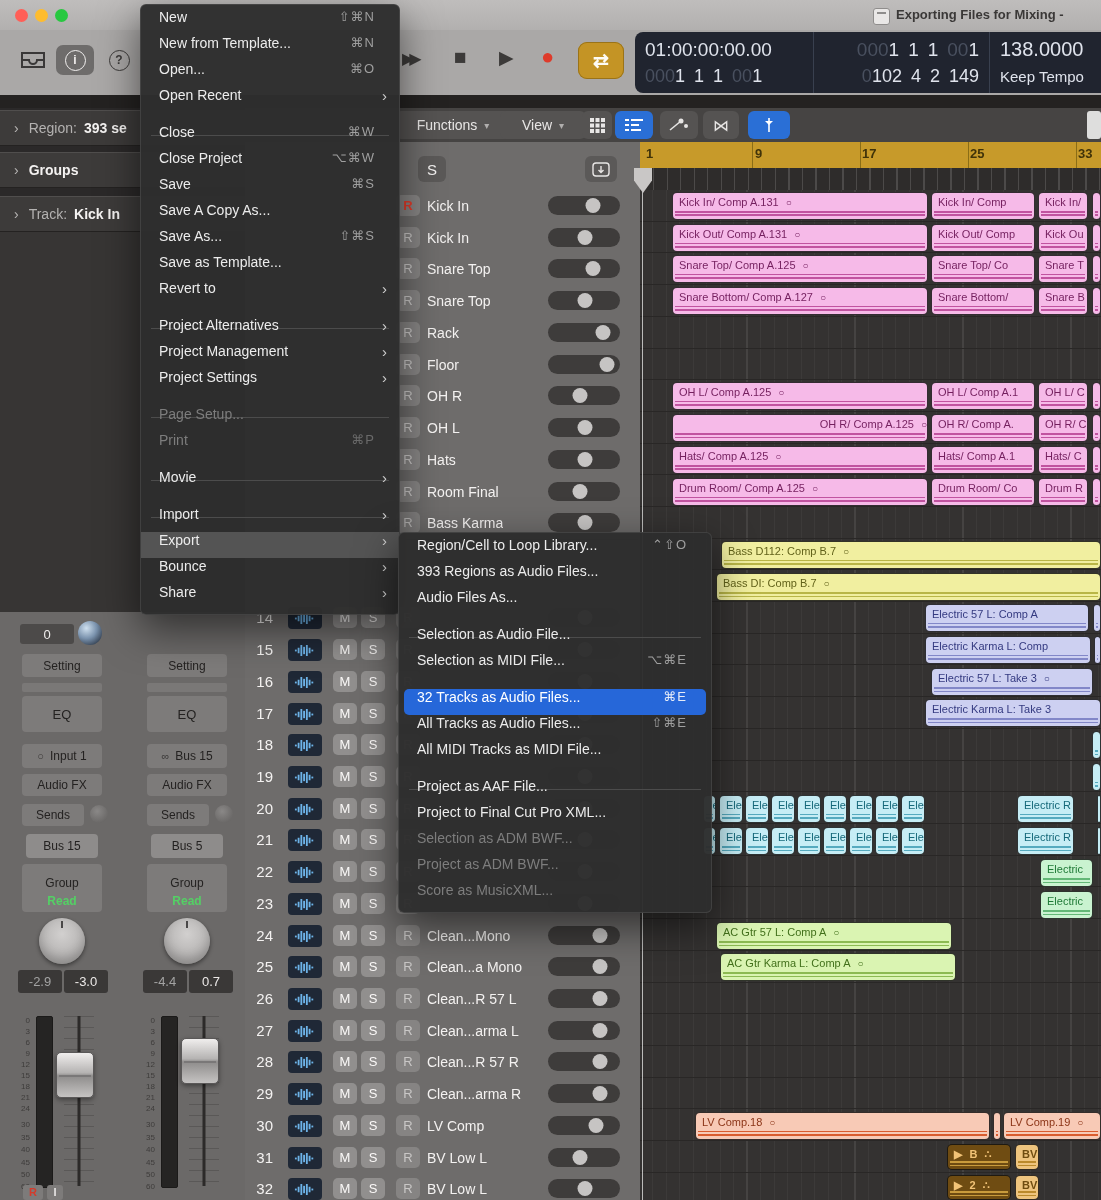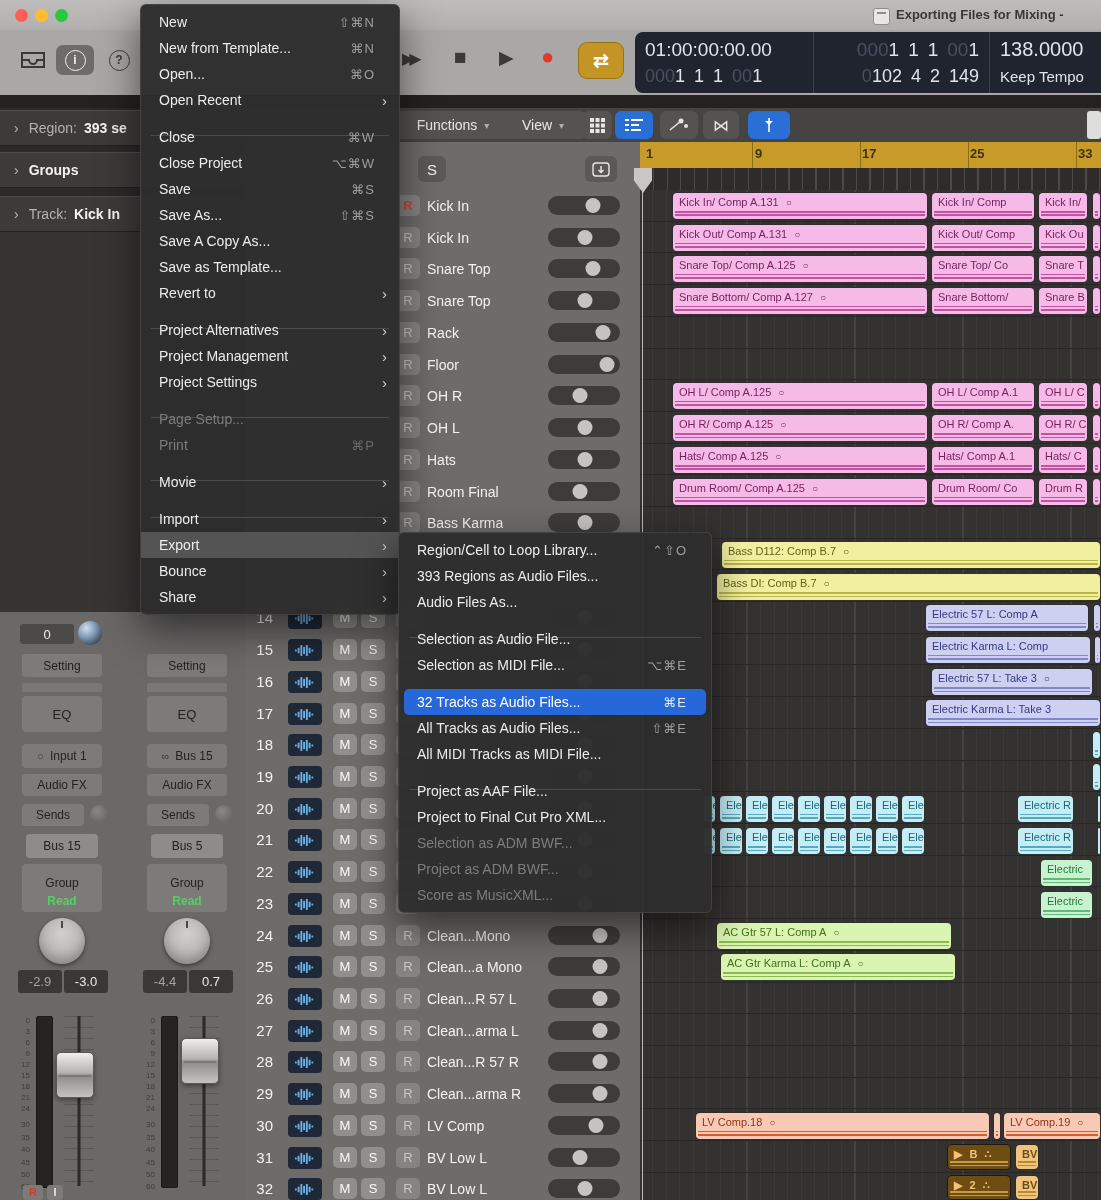--- a/index.html
+++ b/index.html
@@ -172,21 +172,21 @@
   .mini{position:absolute;top:1185px;width:20px;height:15px;background:#7d7b7a;border-radius:3px;
     font-size:11px;font-weight:bold;text-align:center;line-height:15px;color:#e8e6e5}
   .mini.rec2{left:23px;color:#d43b2b}
   .mini.inp{left:47px;width:16px}
 
   
   .menu{position:absolute;background:rgba(45,45,45,.97);border-radius:6px;
     box-shadow:0 14px 40px rgba(0,0,0,.55);padding:4px 0;border:1px solid rgba(255,255,255,.09)}
   .filemenu{left:140px;top:4px;width:258px;z-index:50}
   .exportmenu{left:398px;top:532px;width:312px;z-index:60}
-  .mi{height:26px;display:flex;align-items:center;padding:0 12px 0 18px;color:#ececec;font-size:14px;box-sizing:border-box}
+  .mi{height:26px;display:flex;align-items:flex-start;padding:0 12px 0 18px;color:#ececec;font-size:14px;box-sizing:border-box}
   .mi .lbl{flex:1;white-space:nowrap;overflow:hidden}
   .mi .sc{color:#9f9f9f;font-size:13px;margin-left:12px;letter-spacing:1px;white-space:nowrap}
   .mi .ar{color:#cfcfcf;font-size:15px;margin-left:12px}
   .mi.sep{height:11px;padding:0;display:block}
   .mi.sep::after{content:"";display:block;height:1px;background:#4c4c4c;margin:5px 10px}
   .mi.disabled{color:#7d7d7d}.mi.disabled .sc{color:#6a6a6a}
   .mi.hover{background:#545454}
   .mi.selected{background:#2667d9;border-radius:5px;margin:0 5px;padding:0 7px 0 13px;color:#fff}
   .mi.selected .sc{color:#e6ecf8}
 </style>
@@ -917,21 +917,21 @@
   </div>
     <div class="region pink" style="left: 931px; top: 382px; width: 104px;">
     <span class="rlabel">OH L/ Comp A.1</span><span class="rcirc"></span>
   </div>
     <div class="region pink" style="left: 1038px; top: 382px; width: 50px;">
     <span class="rlabel">OH L/ C</span><span class="rcirc"></span>
   </div>
     <div class="region pink" style="left: 1092px; top: 382px; width: 9px;">
     <span class="rlabel"></span><span class="rcirc"></span>
   </div>
-    <div class="region pink" style="left: 672px; top: 414px; width: 256px;">
+    <div class="region pink" style="left: 672px; top: 414px; width: 256px; text-align: right;">
     <span class="rlabel">OH R/ Comp A.125</span><span class="rcirc">○</span>
   </div>
     <div class="region pink" style="left: 931px; top: 414px; width: 104px;">
     <span class="rlabel">OH R/ Comp A.</span><span class="rcirc"></span>
   </div>
     <div class="region pink" style="left: 1038px; top: 414px; width: 50px;">
     <span class="rlabel">OH R/ C</span><span class="rcirc"></span>
   </div>
     <div class="region pink" style="left: 1092px; top: 414px; width: 9px;">
     <span class="rlabel"></span><span class="rcirc"></span>
@@ -1210,27 +1210,27 @@
     <span class="lbl">Close Project</span>
     <span class="sc">⌥⌘W</span>
     <span class="ar"></span>
   </div>
     <div class="mi">
     <span class="lbl">Save</span>
     <span class="sc">⌘S</span>
     <span class="ar"></span>
   </div>
     <div class="mi">
+    <span class="lbl">Save A Copy As...</span>
+    <span class="sc"></span>
+    <span class="ar"></span>
+  </div>
+    <div class="mi">
     <span class="lbl">Save As...</span>
     <span class="sc">⇧⌘S</span>
-    <span class="ar"></span>
-  </div>
-    <div class="mi">
-    <span class="lbl">Save A Copy As...</span>
-    <span class="sc"></span>
     <span class="ar"></span>
   </div>
     <div class="mi">
     <span class="lbl">Save as Template...</span>
     <span class="sc"></span>
     <span class="ar"></span>
   </div>
     <div class="mi">
     <span class="lbl">Revert to</span>
     <span class="sc"></span>

